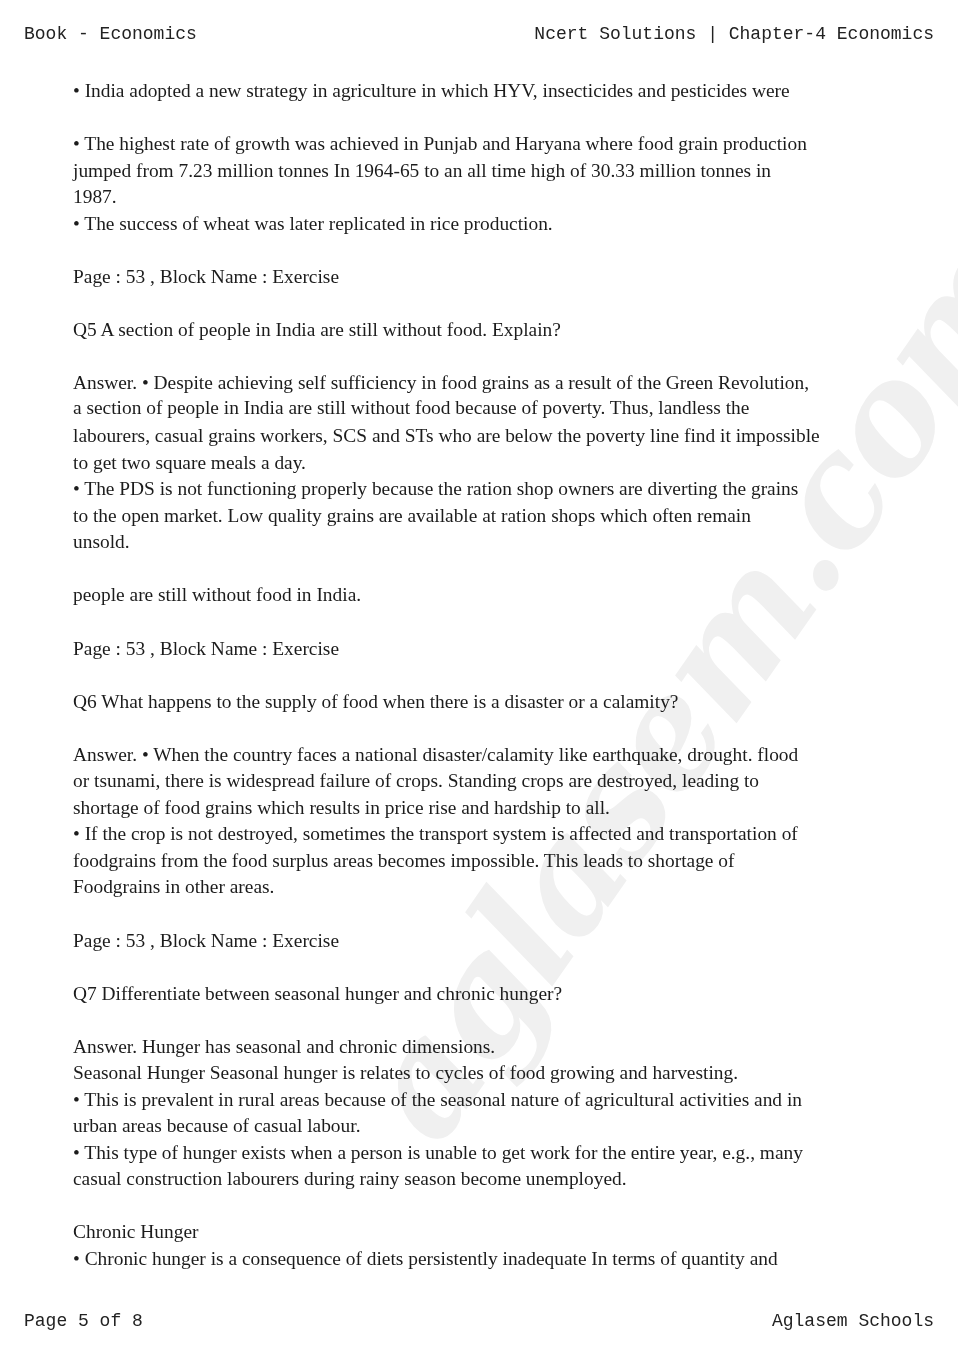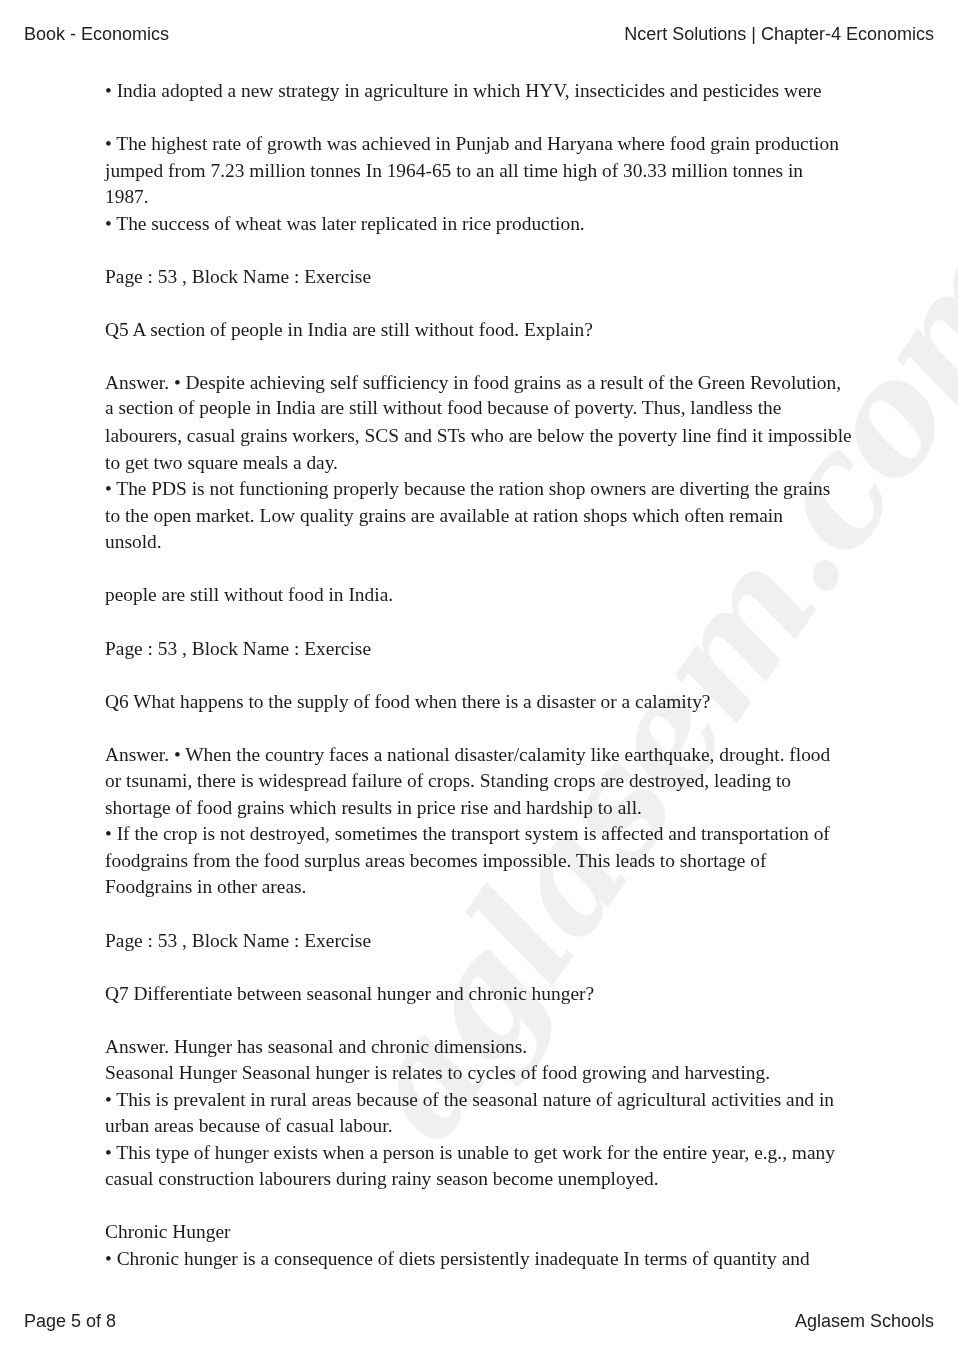--- a/index.html
+++ b/index.html
@@ -11,21 +11,21 @@
     width: 958px;
     height: 1355px;
     position: relative;
     overflow: hidden;
     color: #1a1a1a;
   }
   .page-header, .page-footer {
     position: absolute;
     left: 0;
     width: 958px;
-    font-family: Liberation Sans, sans-serif;
+    font-family: Liberation Mono, monospace;
     font-size: 18px;
     color: #222222;
   }
   .page-header { top: 24px; height: 24px; }
   .page-footer { top: 1311px; height: 24px; }
   .hdr-left { position: absolute; left: 24px; top: 0; white-space: nowrap; }
   .hdr-right { position: absolute; right: 24px; top: 0; white-space: nowrap; }
 
   .watermark {
     position: absolute;
@@ -53,21 +53,20 @@
     z-index: 1;
   }
   .line {
     position: absolute;
     left: 73px;
     white-space: nowrap;
     font-family: "Liberation Serif", serif;
     font-size: 19.4px;
     line-height: 26px;
     color: #1c1c1c;
-    margin-left: 32px;
   }
 </style>
 </head>
 <body>
 
 <div class="page-header">
   <span class="hdr-left">Book - Economics</span>
   <span class="hdr-right">Ncert Solutions | Chapter-4 Economics</span>
 </div>
 

